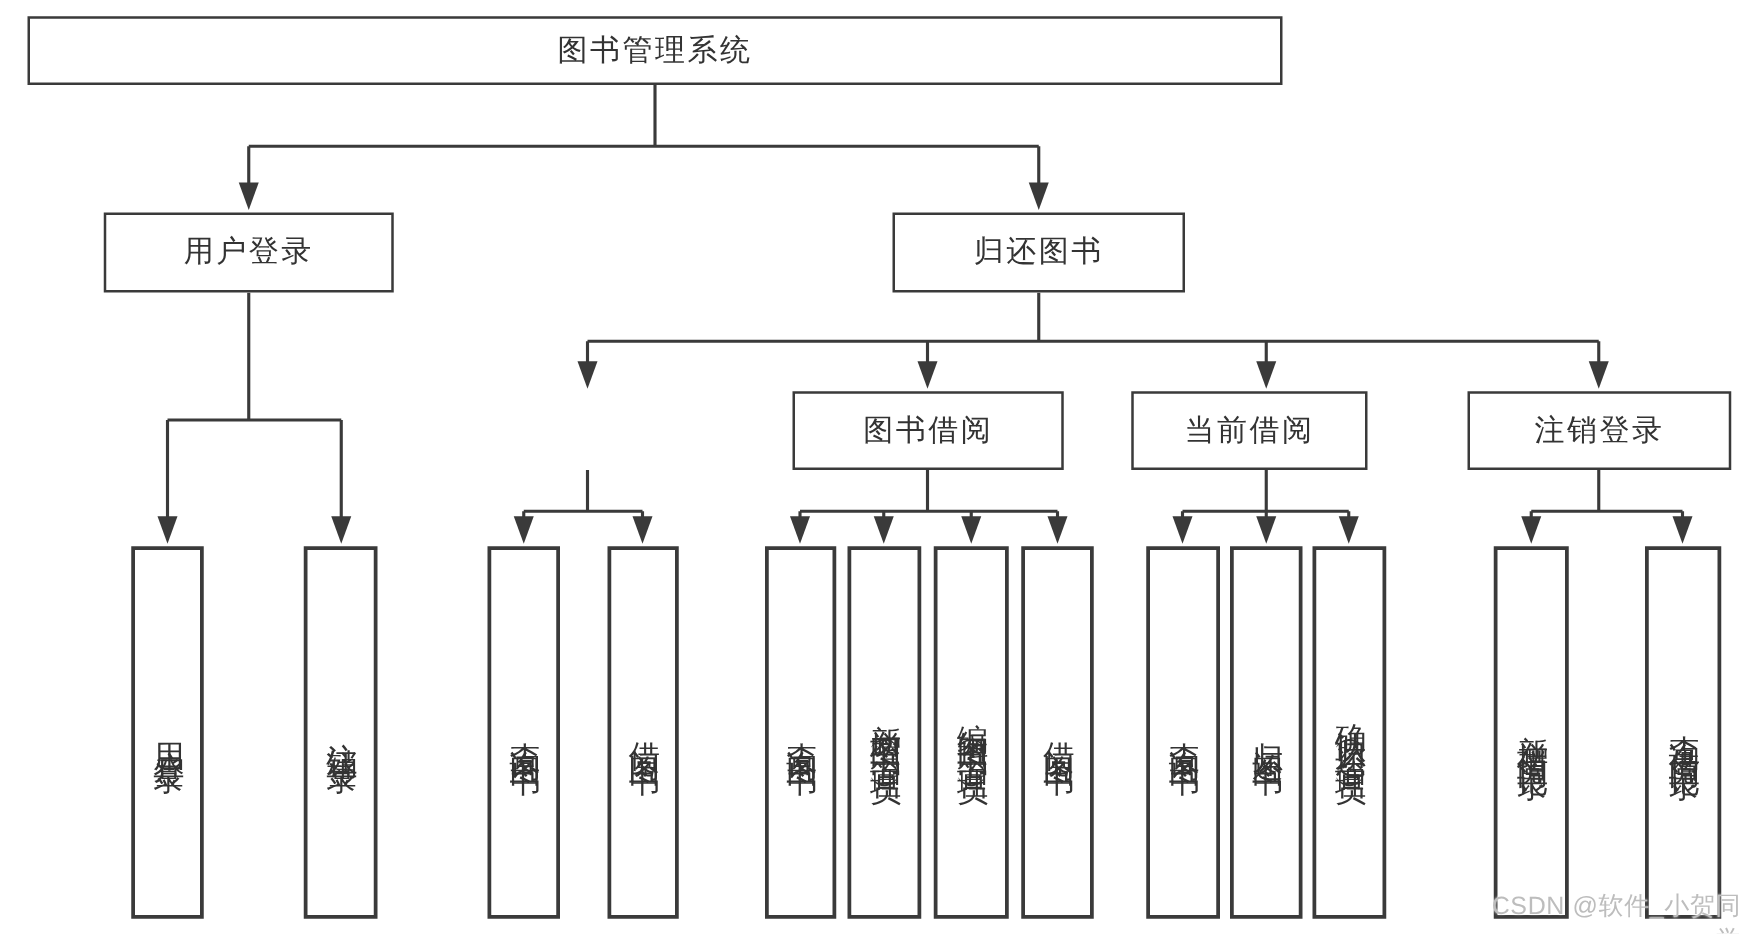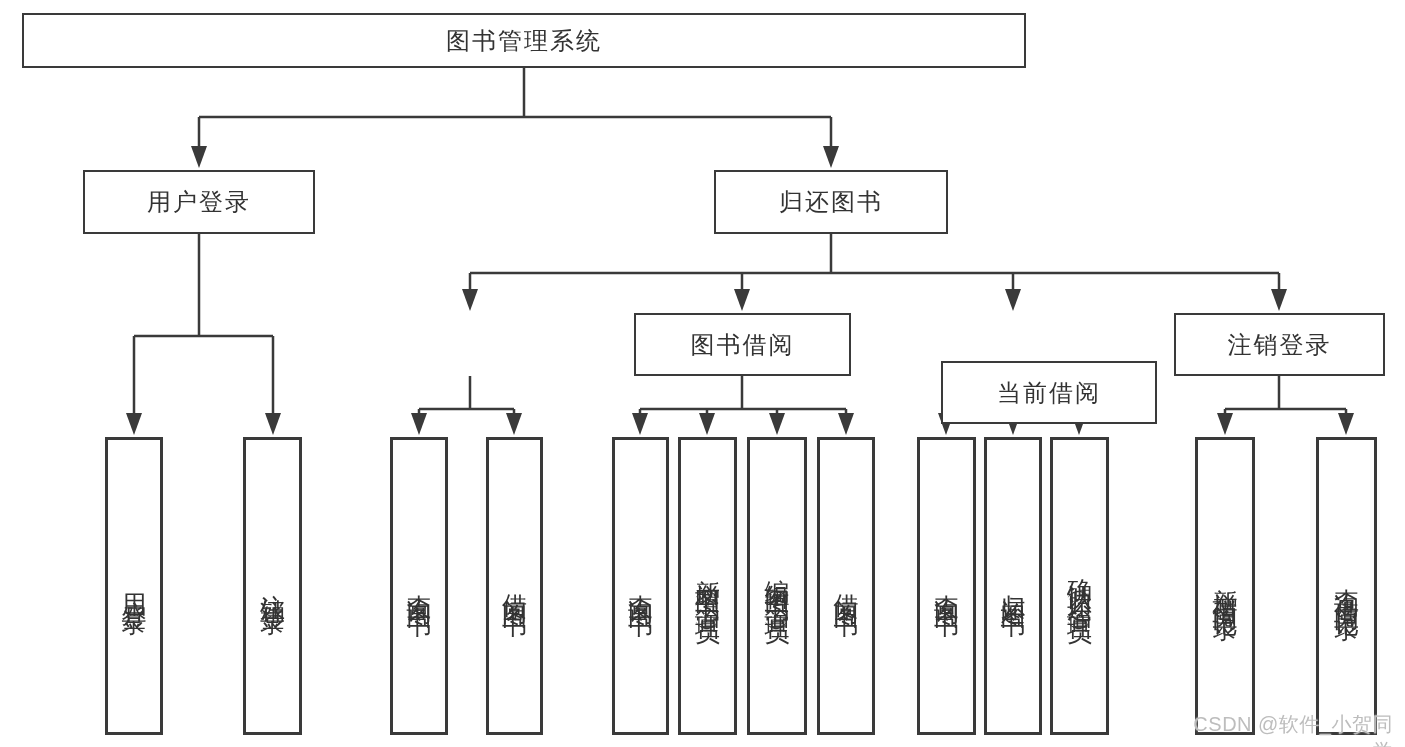--- a/index.html
+++ b/index.html
@@ -95,21 +95,21 @@
       <polygon points="1346,435 1338,413 1354,413"></polygon>
     </g>
   </svg>
 
   <div class="node h-node" style="left:22px; top:13px; width:1004px; height:55px;">图书管理系统</div>
 
   <div class="node h-node" style="left:83px; top:170px; width:232px; height:64px;">用户登录</div>
   <div class="node h-node" style="left:714px; top:170px; width:234px; height:64px;">归还图书</div>
 
   <div class="node h-node" style="left:634px; top:313px; width:217px; height:63px;">图书借阅</div>
-  <div class="node h-node" style="left:941px; top:313px; width:216px; height:63px;margin-top:48px;">当前借阅</div>
+  <div class="node h-node" style="left:905px; top:313px; width:189px; height:63px;">当前借阅</div>
   <div class="node h-node" style="left:1174px; top:313px; width:211px; height:63px;">注销登录</div>
 
   <div class="node leaf" style="left:105px; top:437px; width:58px; height:298px;">用户登录</div>
   <div class="node leaf" style="left:243px; top:437px; width:59px; height:298px;">注销登录</div>
 
   <div class="node leaf" style="left:390px; top:437px; width:58px; height:298px;">查询图书</div>
   <div class="node leaf" style="left:486px; top:437px; width:57px; height:298px;">借阅图书</div>
 
   <div class="node leaf" style="left:612px; top:437px; width:57px; height:298px;">查询图书</div>
   <div class="node leaf" style="left:678px; top:437px; width:59px; height:298px;">新增图书（管理员）</div>

